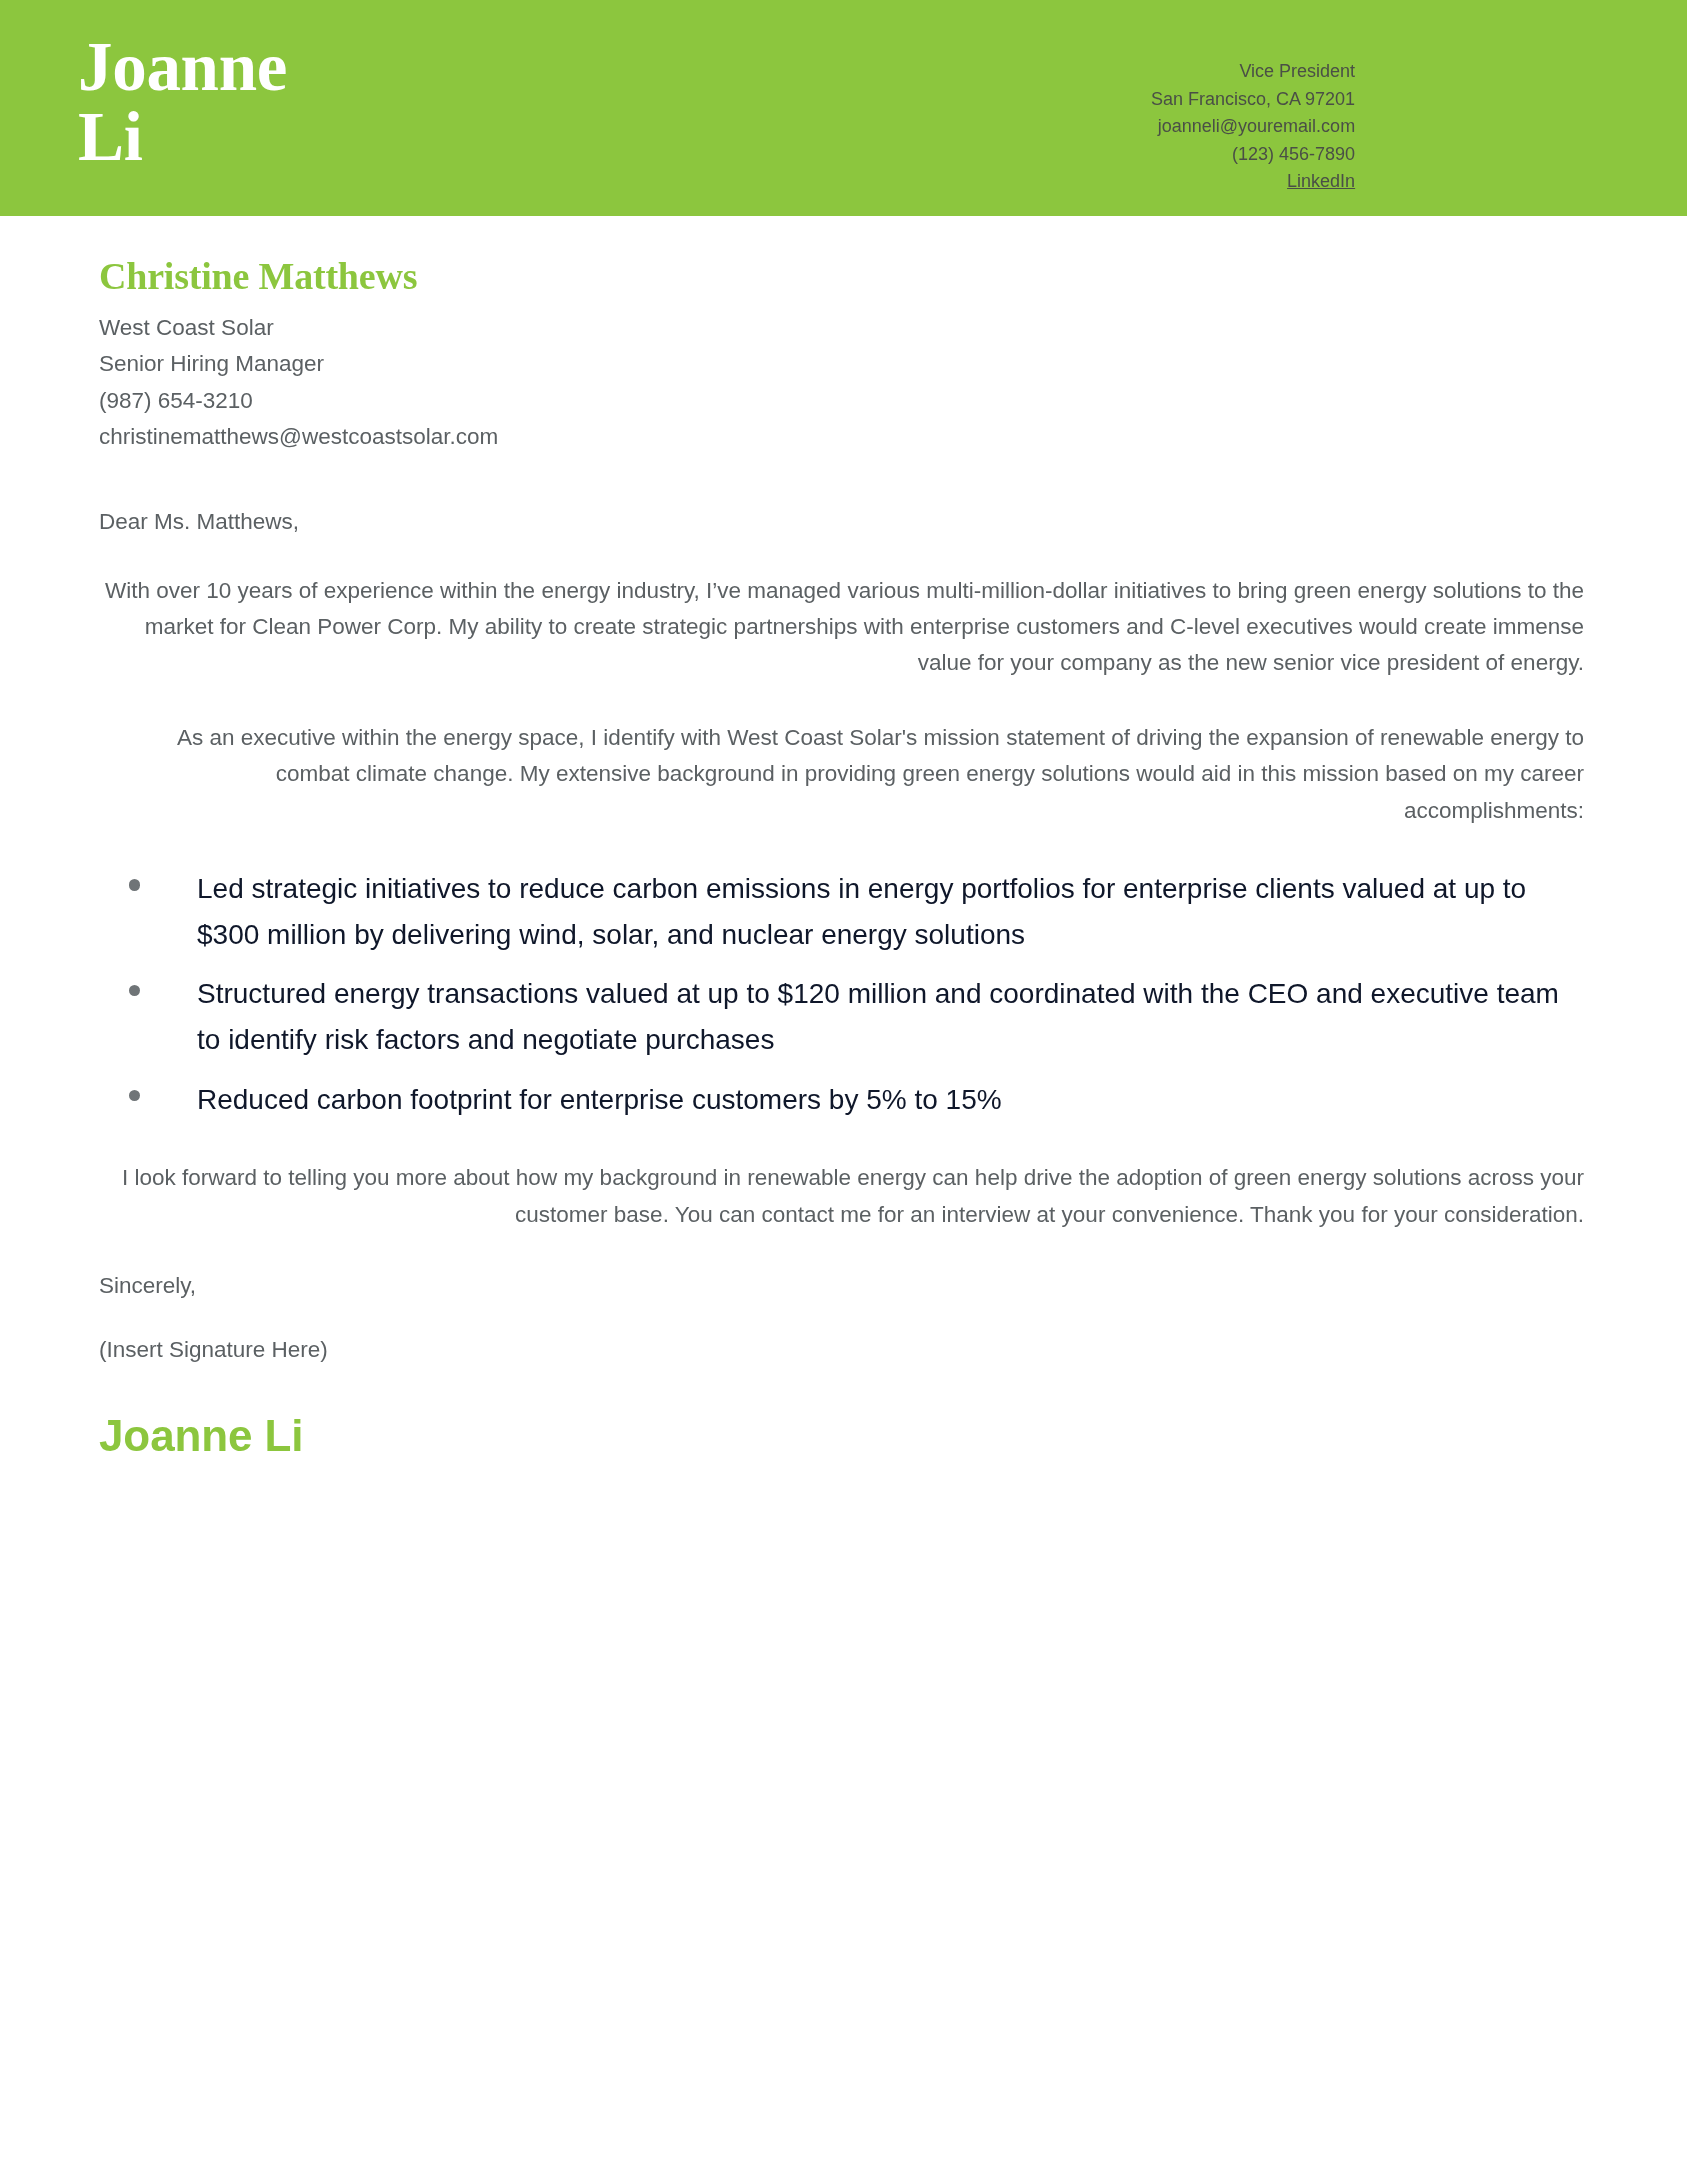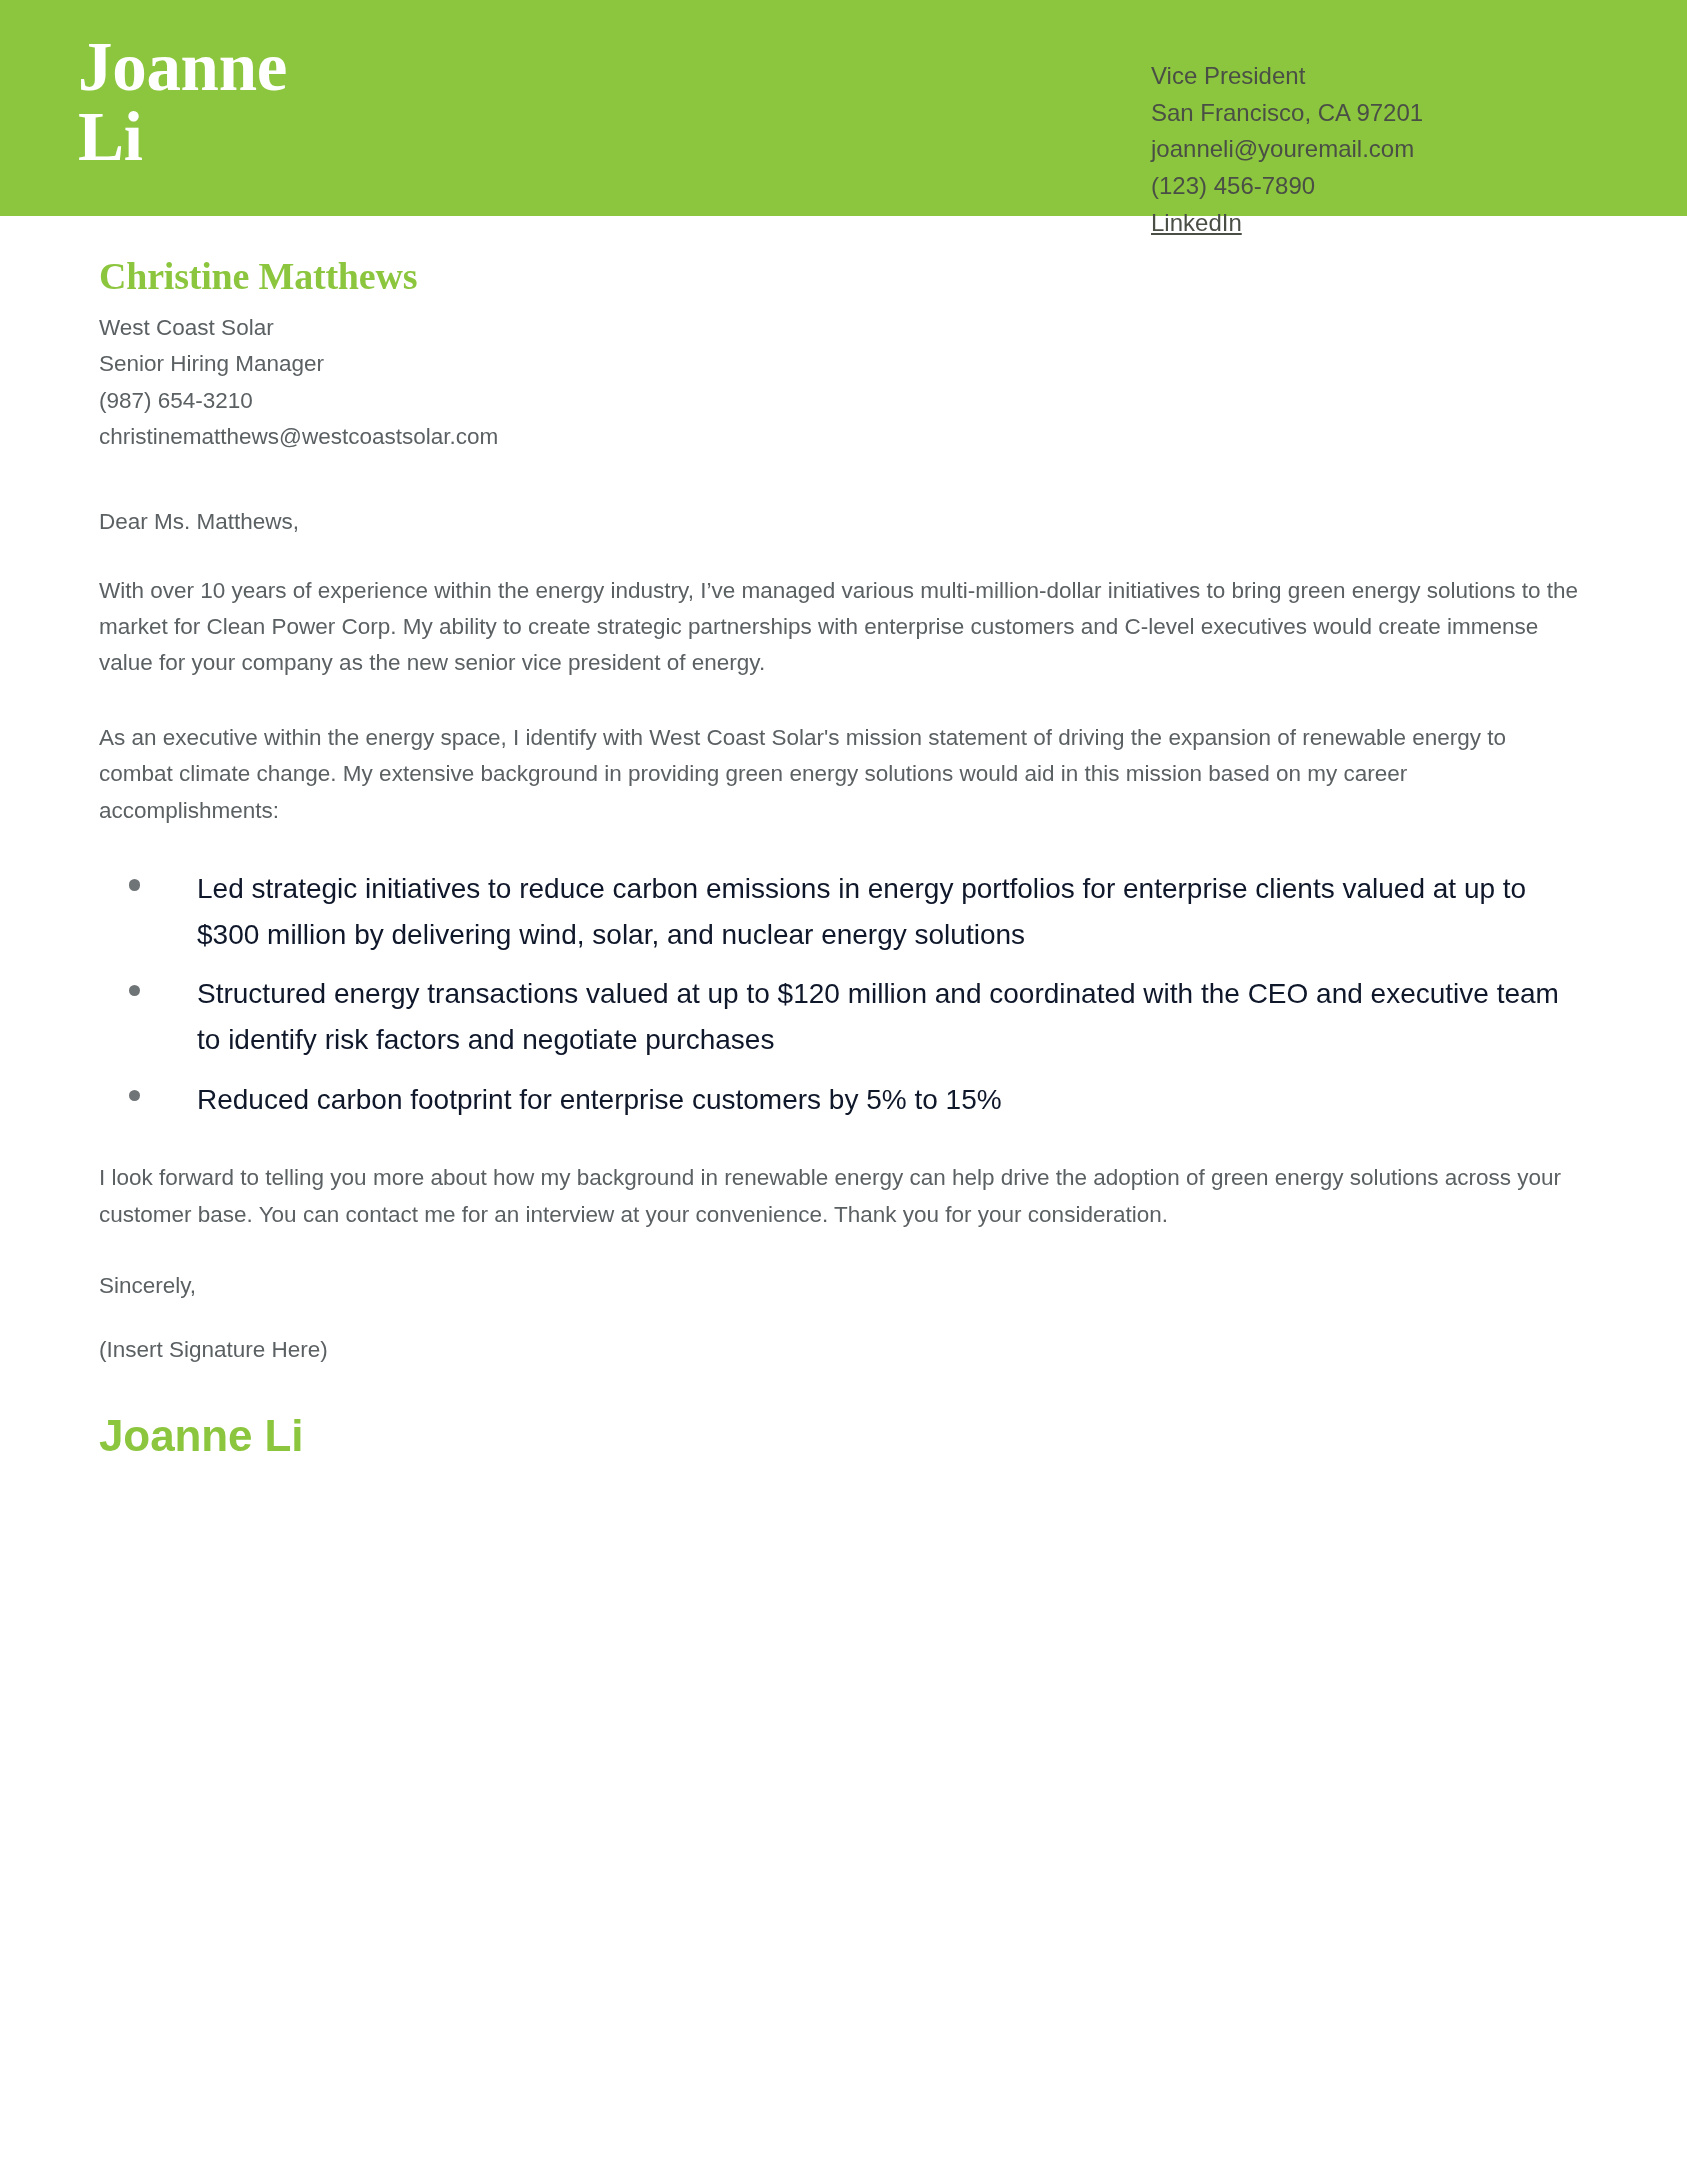--- a/index.html
+++ b/index.html
@@ -44,22 +44,23 @@
   }
   .header-name .name-line {
     display: block;
   }
 
   .header-contact {
     position: absolute;
     left: 1151px;
     top: 58px;
     color: #4a4f46;
-    font-size: 24px;
+    font-size: 18px;
     line-height: 1.53;
+    text-align: right;
   }
   .header-contact .contact-line {
     display: block;
     white-space: nowrap;
   }
   .header-contact .contact-link {
     text-decoration: underline;
     color: #4a4f46;
     cursor: pointer;
   }
@@ -104,21 +105,21 @@
     margin-top: 53px;
     font-size: 22.5px;
     color: #5b6063;
   }
 
   .para {
     margin-top: 38px;
     font-size: 22.5px;
     line-height: 1.62;
     color: #5b6063;
-    text-align: left;
+    text-align: right;
   }
 
   .bullets {
     margin: 37px 0 0 0;
     padding: 0;
     list-style: none;
   }
   .bullets li {
     position: relative;
     padding-left: 98px;

